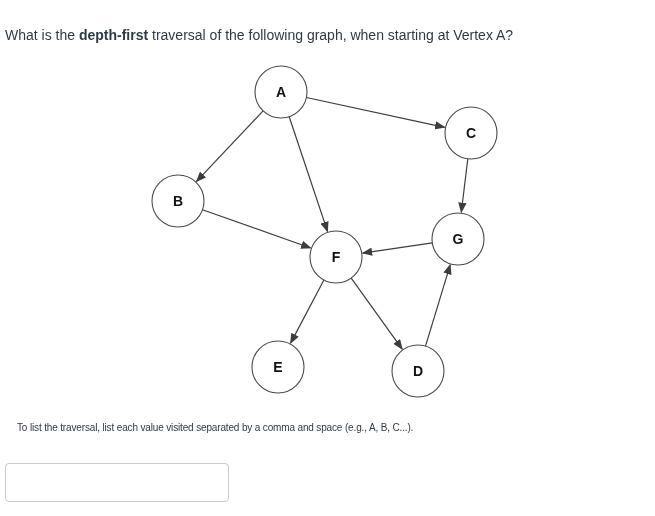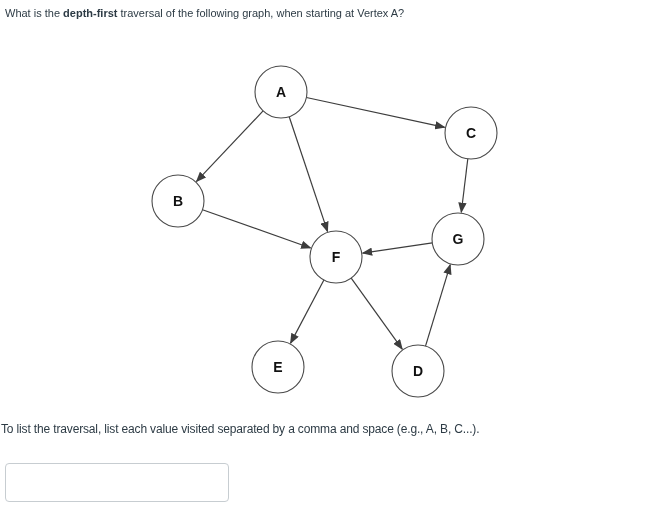--- a/index.html
+++ b/index.html
@@ -23,41 +23,41 @@
     position: relative;
     overflow: hidden;
   }
   .page {
     position: absolute;
     inset: 0;
   }
   .question {
     position: absolute;
     left: 5px;
-    top: 7px;
+    top: 27px;
     margin: 0;
-    font-size: 11px;
+    font-size: 14px;
     line-height: 1.25;
     color: var(--text-color);
     white-space: nowrap;
   }
   .question strong { font-weight: 700; }
   .graph {
     position: absolute;
     left: 0;
     top: 0;
     width: 655px;
     height: 450px;
   }
   .instructions {
     position: absolute;
-    left: 1px;
+    left: 17px;
     top: 422px;
     margin: 0;
-    font-size: 12px;
+    font-size: 10px;
     line-height: 1.25;
     color: var(--text-color);
     white-space: nowrap;
     letter-spacing: -0.15px;
   }
   .answer {
     position: absolute;
     left: 5px;
     top: 463px;
     width: 224px;

